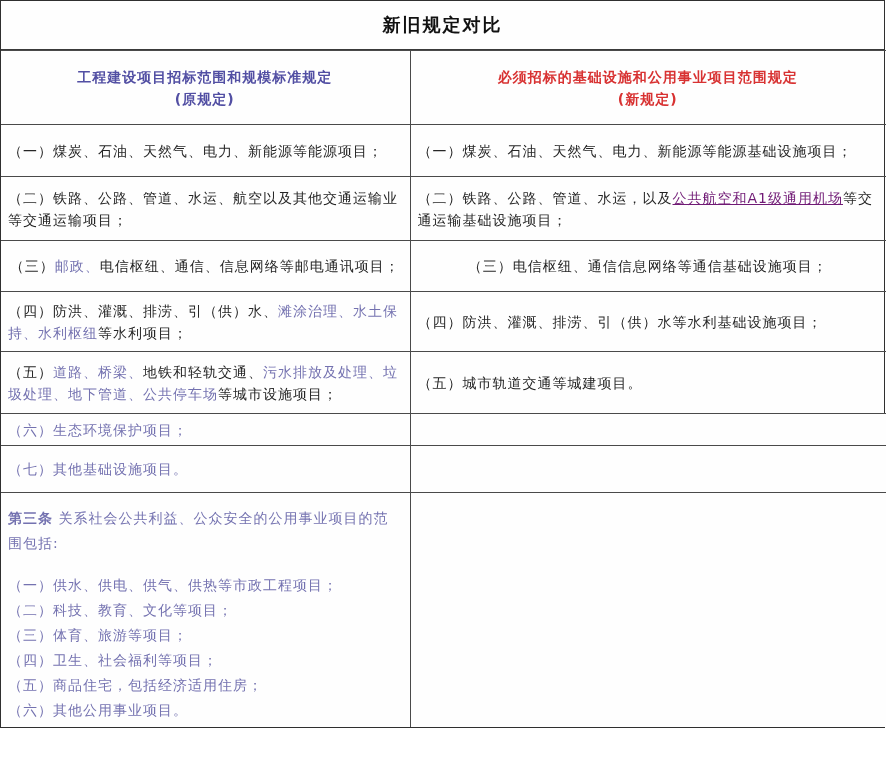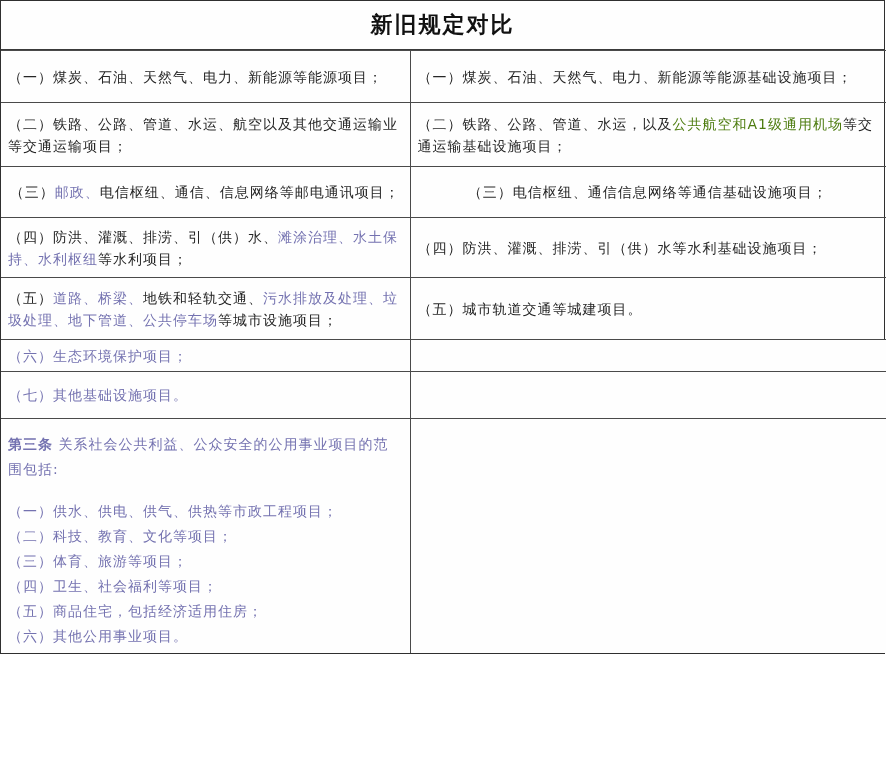--- a/index.html
+++ b/index.html
@@ -16,21 +16,21 @@
     box-sizing:border-box;
   }
   .title-band{
     height:48px;
     border-bottom:1px solid #3a3a3a;
     display:flex;
     align-items:center;
     justify-content:center;
   }
   .title-band .title{
-    font-size:22px;
+    font-size:18px;
     font-weight:bold;
     letter-spacing:2px;
     color:#111;
   }
   table.cmp{
     width:100%;
     table-layout:fixed;
     border-collapse:collapse;
   }
   table.cmp col.c-old{width:409px;}
@@ -53,21 +53,21 @@
     text-align:center;
     font-size:15px;
     font-weight:bold;
     line-height:26px;
     vertical-align:middle;
   }
   .hdr-old{color:#524fa3;}
   .hdr-new{color:#d83232;}
   .v-top{vertical-align:top;padding-top:6px;}
   .blue{color:#7472b0;}
-  .red{color:#4d7c0f;}
+  .red{color:#701a75;text-decoration:underline;}
   .lbl{font-weight:bold;}
   .art3 .line{line-height:25px;}
   .art3 .intro{margin-bottom:17px;}
   td.empty{background:#fefefe;}
 </style>
 </head>
 <body>
 
 <div class="doc">
 
@@ -75,20 +75,30 @@
     <span class="title">新旧规定对比</span>
   </div>
 
   <table class="cmp">
     <colgroup>
         <col class="c-old">
         <col class="c-new">
       </colgroup>
 
     <tbody>
+        <tr>
+      <th class="hdr hdr-old">
+        <div>工程建设项目招标范围和规模标准规定</div>
+        <div>(原规定)</div>
+      </th>
+      <th class="hdr hdr-new">
+        <div>必须招标的基础设施和公用事业项目范围规定</div>
+        <div>(新规定)</div>
+      </th>
+    </tr>
 
 
     <tr style="height:52px;">
       <td><span>（一）煤炭、石油、天然气、电力、新能源等能源项目；</span></td>
       <td><span>（一）煤炭、石油、天然气、电力、新能源等能源基础设施项目；</span></td>
     </tr>
 
     <tr style="height:64px;">
       <td><span>（二）铁路、公路、管道、水运、航空以及其他交通运输业等交通运输项目；</span></td>
       <td><span>（二）铁路、公路、管道、水运，以及</span><span class="red">公共航空和A1级通用机场</span><span>等交通运输基础设施项目；</span></td>

